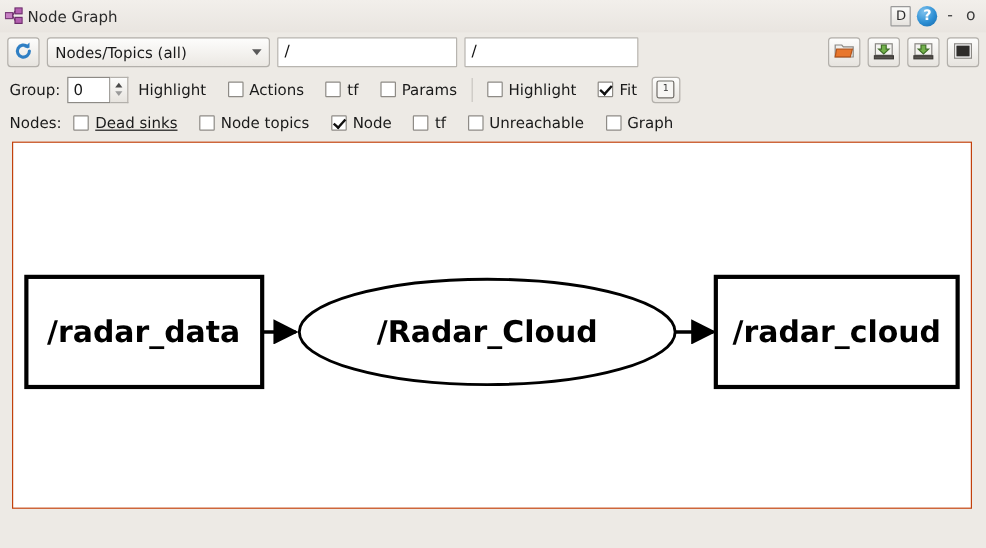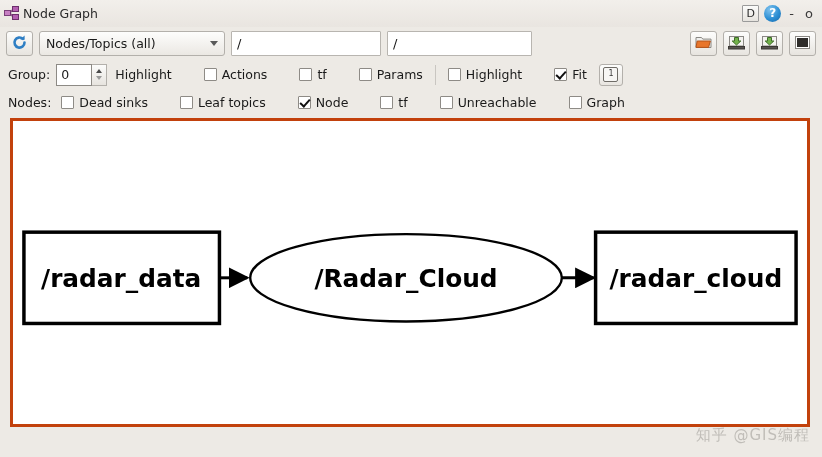--- a/index.html
+++ b/index.html
@@ -214,22 +214,22 @@
   }
   .cbox.checked::after {
     content: "";
     position: absolute;
     left: 3px; top: 0px;
     width: 4px; height: 8px;
     border: solid #111;
     border-width: 0 2px 2px 0;
     transform: rotate(42deg);
   }
-  .gap-b { margin-left: 32px; }
-  .gap-c { margin-left: 10px; }
+  .gap-b { margin-left: 18px; }
+  .gap-c { margin-left: 10px; text-decoration: underline; }
   .sep-v {
     width: 1px;
     height: 20px;
     background: #c9c6c1;
     margin: 0 12px;
   }
   .zoom1-btn {
     width: 24px;
     height: 22px;
     border: 1px solid #b3b0ab;
@@ -255,21 +255,21 @@
   
   .canvas-wrap {
     flex: 1;
     padding: 2px 12px 36px 10px;
     box-sizing: border-box;
   }
   .canvas {
     width: 100%;
     height: 100%;
     background: #ffffff;
-    border: 3px solid #c2410c;
+    border: 1px solid #c2410c;
     position: relative;
     box-sizing: border-box;
     overflow: hidden;
   }
   .graph-svg { display: block; width: 100%; height: 100%; }
   .node-box {
     fill: #ffffff;
     stroke: #000000;
     stroke-width: 3.5;
   }
@@ -434,21 +434,21 @@
   <div class="optrow row2">
     <span class="lbl">Nodes:</span>
 
     <span class="chk-item gap-c">
       <span class="cbox"></span>
       <span>Dead sinks</span>
     </span>
 
     <span class="chk-item gap-b">
       <span class="cbox"></span>
-      <span>Leaf topics</span>
+      <span>Node topics</span>
     </span>
 
     <span class="chk-item gap-b">
       <span class="cbox checked"></span>
       <span>Node</span>
     </span>
 
     <span class="chk-item gap-b">
       <span class="cbox"></span>
       <span>tf</span>
@@ -490,14 +490,13 @@
         </g>
 
         <g>
           <rect class="node-box" x="587" y="112" width="202" height="92"></rect>
           <text class="node-label" x="688" y="160">/radar_cloud</text>
         </g>
       </svg>
     </div>
   </div>
 
-  <div class="watermark">知乎 @GIS编程</div>
 </div>
 
 </body></html>

